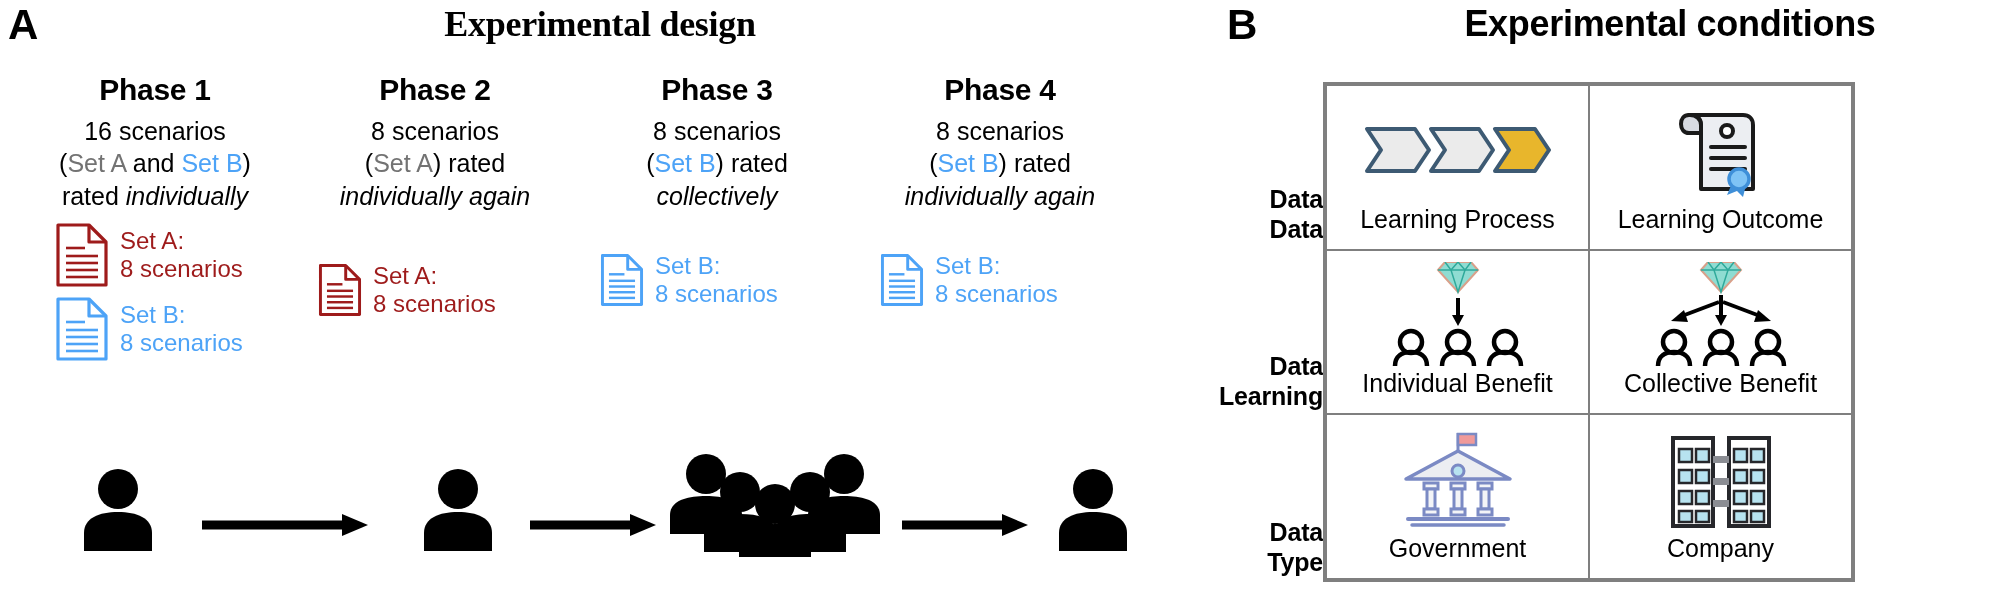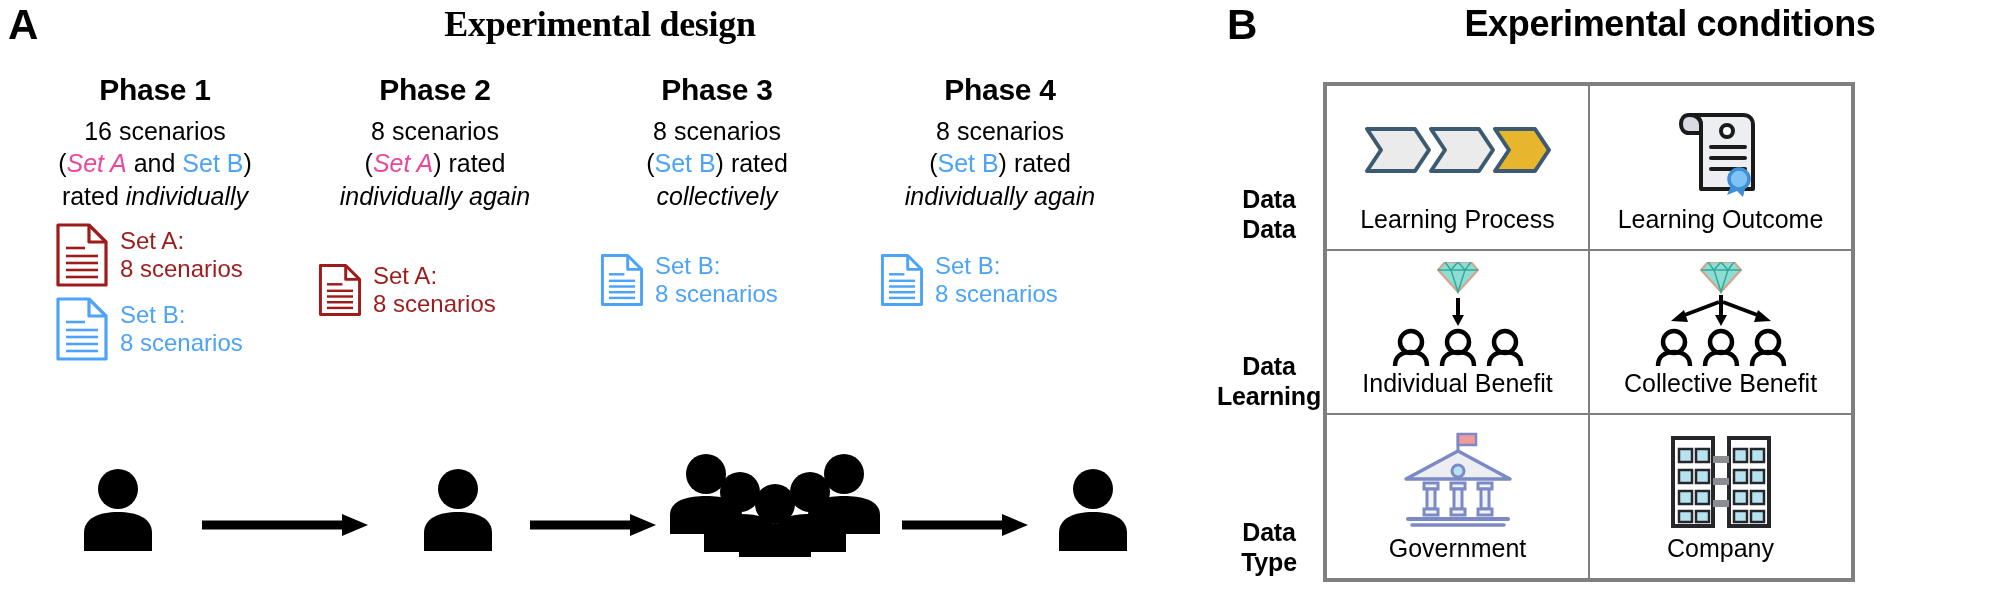--- a/index.html
+++ b/index.html
@@ -54,21 +54,21 @@
     font-weight: bold;
     line-height: 1.05;
     letter-spacing: -0.3px;
     margin-bottom: 9px;
   }
   .phase-desc {
     font-size: 25px;
     line-height: 1.30;
   }
   .phase-desc .ln { display: block; white-space: nowrap; }
-  .set-a { color: #ec4899; font-style: italic; }
+  .set-a { color: #737373; }
   .set-b { color: #4da3f7; }
   .ital { font-style: italic; }
 
   
   .doc-row {
     position: absolute;
     display: flex;
     align-items: center;
     gap: 11px;
   }
@@ -129,21 +129,21 @@
   .row-label {
     position: absolute;
     left: 0;
     width: 108px;
     font-size: 25px;
     font-weight: bold;
     text-align: center;
     line-height: 1.18;
     letter-spacing: -0.2px;
   }
-  .row-label .ln { display: block; }
+  .row-label .ln { display: block; text-align: right; }
   #row-label-0 { top: 185px; }
   #row-label-1 { top: 352px; }
   #row-label-2 { top: 518px; }
 </style>
 </head>
 <body>
 
 <div class="figure">
 
   <div id="panelA">

